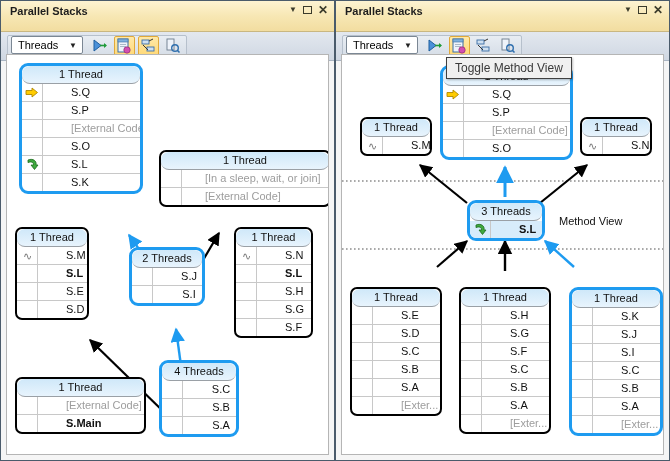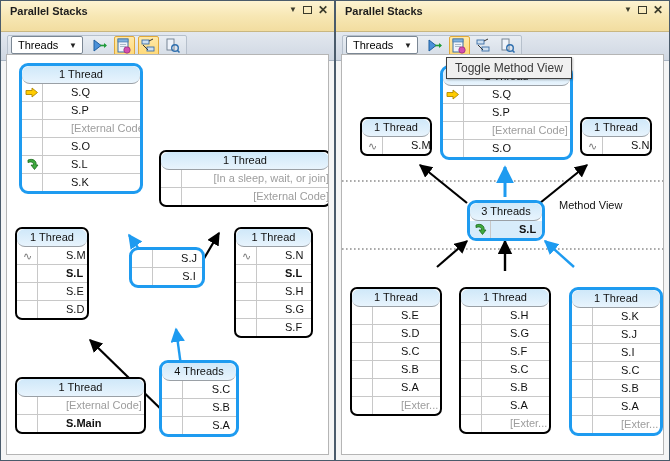--- a/index.html
+++ b/index.html
@@ -50,21 +50,21 @@
          border-bottom:1px solid #9aa0a6;border-radius:8px;}
   .trow{position:relative;height:17px;line-height:17px;border-bottom:1px solid #c8c8c8;
         display:flex;align-items:center;gap:23px;}
   .trow:last-child{border-bottom:none;}
   .gut{width:20px;height:100%;border-right:1px solid #c8c8c8;flex:0 0 20px;
        display:flex;align-items:center;justify-content:center;}
   .lbl{padding-left:5px;font-size:11px;color:#111;white-space:nowrap;}
   .lbl.ext{color:#9d9d9d;}
   .lbl.bold{font-weight:bold;}
   .lbl.ctr{flex:1;text-align:center;padding-left:0;}
-  .lbl.sleep{color:#9d9d9d;flex:1;text-align:right;padding-left:0;}
+  .lbl.sleep{color:#9d9d9d;flex:1;text-align:left;padding-left:0;}
   .trow.hl{background:#d7ecfb;}
 
   
   .ic-arrow{width:14px;height:11px;display:block;}
   .ic-green{width:14px;height:13px;display:block;}
   .ic-wave{font-size:11px;color:#7d7d7d;line-height:10px;letter-spacing:-1px;}
 
   
   .ovl{position:absolute;left:0;top:0;width:100%;height:100%;pointer-events:none;}
 
@@ -216,20 +216,21 @@
           <div class="gut"></div>
           <span class="lbl">S.E</span>
         </div>
         <div class="trow">
           <div class="gut"></div>
           <span class="lbl">S.D</span>
         </div>
       </div>
 
       <div class="tbox sel" style="left:122px;top:192px;width:76px;">
+        <div class="thead">2 Threads</div>
         <div class="trow">
           <div class="gut"></div>
           <span class="lbl ctr">S.J</span>
         </div>
         <div class="trow">
           <div class="gut"></div>
           <span class="lbl ctr">S.I</span>
         </div>
       </div>
 
@@ -408,21 +409,21 @@
         <div class="trow hl">
           <div class="gut">
             <svg class="ic-green" viewBox="0 0 14 13">
               <path d="M3 2 C8 0, 12 3, 11 7 L13 7 L9.5 11.5 L6 7 L8.5 7 C9 4.5, 6 3, 3 4.6 Z" fill="#3fa93f" stroke="#1d6b1d" stroke-width=".8" stroke-linejoin="round"></path>
             </svg>
           </div>
           <span class="lbl bold">S.L</span>
         </div>
       </div>
 
-      <div class="mvlabel" style="left:207px;top:144px;padding-left:10px;">Method View</div>
+      <div class="mvlabel" style="left:207px;top:160px;padding-left:10px;">Method View</div>
 
       <div class="tbox" style="left:8px;top:232px;width:92px;">
         <div class="thead">1 Thread</div>
         <div class="trow">
             <div class="gut"></div>
             <span class="lbl">S.E</span>
           </div>
         <div class="trow">
             <div class="gut"></div>
             <span class="lbl">S.D</span>

